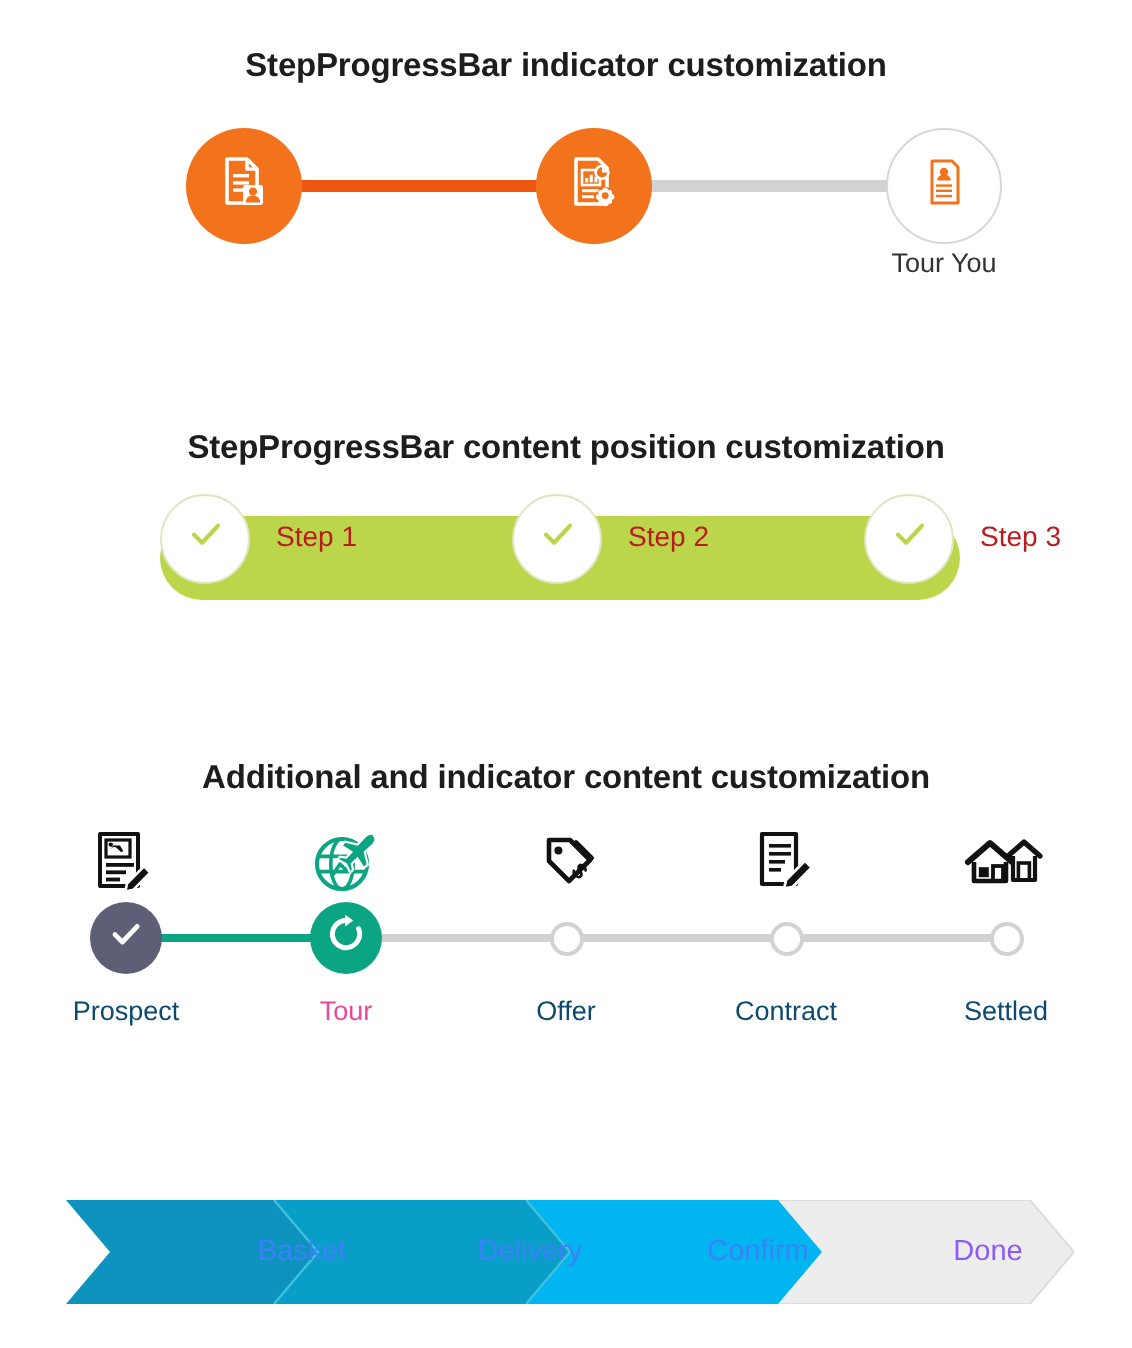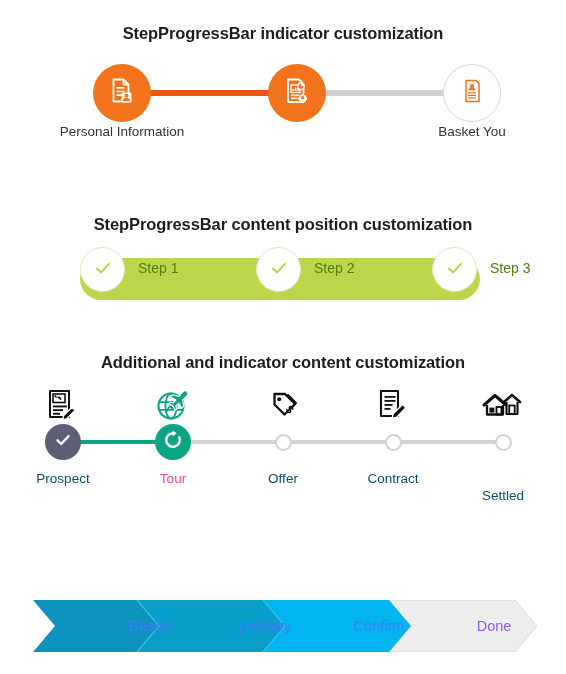--- a/index.html
+++ b/index.html
@@ -87,29 +87,29 @@
     display: flex; align-items: center; justify-content: center;
   }
   #s2n1 { left: 80px; }
   #s2n2 { left: 256px; }
   #s2n3 { left: 432px; }
 
   .s2-label {
     position: absolute;
     top: 75px;
     font-size: 14px;
-    color: #4d7c0f;
+    color: #b91c1c;
     white-space: nowrap;
   }
   #s2l1 { left: 138px; }
   #s2l2 { left: 314px; }
   #s2l3 { left: 490px; }
 
   
-  #sec3 { position: absolute; left: 0; top: 333px; width: 566px; height: 175px; }
+  #sec3 { position: absolute; left: 0; top: 360px; width: 566px; height: 175px; }
   #sec3 .title { top: 20px; }
 
   #sec3 .track-wrap {
     position: absolute;
     left: 63px; top: 107px;
     width: 440px; height: 4px;
   }
   #sec3 .track-base {
     position: absolute; left: 0; top: 0; width: 100%; height: 4px;
     background: #d2d2d2;
@@ -224,22 +224,21 @@
           <path d="M8 3.5 h10 l3 3 v18 h-13 z" fill="#ffffff" stroke="#f3721c" stroke-width="1.5" stroke-linejoin="round"></path>
           <circle cx="14" cy="9" r="2.1" fill="#f3721c"></circle>
           <path d="M10.6 13.3 c0-2 1.6-3.1 3.4-3.1 s3.4 1.1 3.4 3.1 z" fill="#f3721c"></path>
           <rect x="10" y="15.2" width="8" height="1.2" fill="#f3721c"></rect>
           <rect x="10" y="17.8" width="8" height="1.2" fill="#f3721c"></rect>
           <rect x="10" y="20.4" width="8" height="1.2" fill="#f3721c"></rect>
         </svg>
       </span>
     </div>
 
-    <div class="s1-label" id="s1l1">Personal Information</div>
-    <div class="s1-label" id="s1l3">Basket You</div>
+    <div class="s1-label" id="s1l3">Tour You</div>
   </div>
 
   <div id="sec2">
     <div class="section-title title">StepProgressBar content position customization</div>
 
     <div class="greenbar"></div>
 
     <div class="s2-node" id="s2n1">
       <span>
         <svg width="22" height="22" viewBox="0 0 22 22">
@@ -356,21 +355,21 @@
       </span>
     </div>
     <div class="s3-node small" style="left:275px;"></div>
     <div class="s3-node small" style="left:385px;"></div>
     <div class="s3-node small" style="left:495px;"></div>
 
     <div class="s3-label" style="left:63px;">Prospect</div>
     <div class="s3-label active-label" style="left:173px;">Tour</div>
     <div class="s3-label" style="left:283px;">Offer</div>
     <div class="s3-label" style="left:393px;">Contract</div>
-    <div class="s3-label" style="left:503px;margin-top:17px;">Settled</div>
+    <div class="s3-label" style="left:503px;">Settled</div>
   </div>
 
   <div id="sec4">
 
     <div class="chevbar">
       <svg width="504" height="52" viewBox="0 0 504 52" style="display:block;">
 
         <g>
           <path d="M352 0 h130 l22 26 l-22 26 h-130 l22-26 z" fill="#ededed" stroke="#dcdcdc" stroke-width="1"></path>
         </g>

